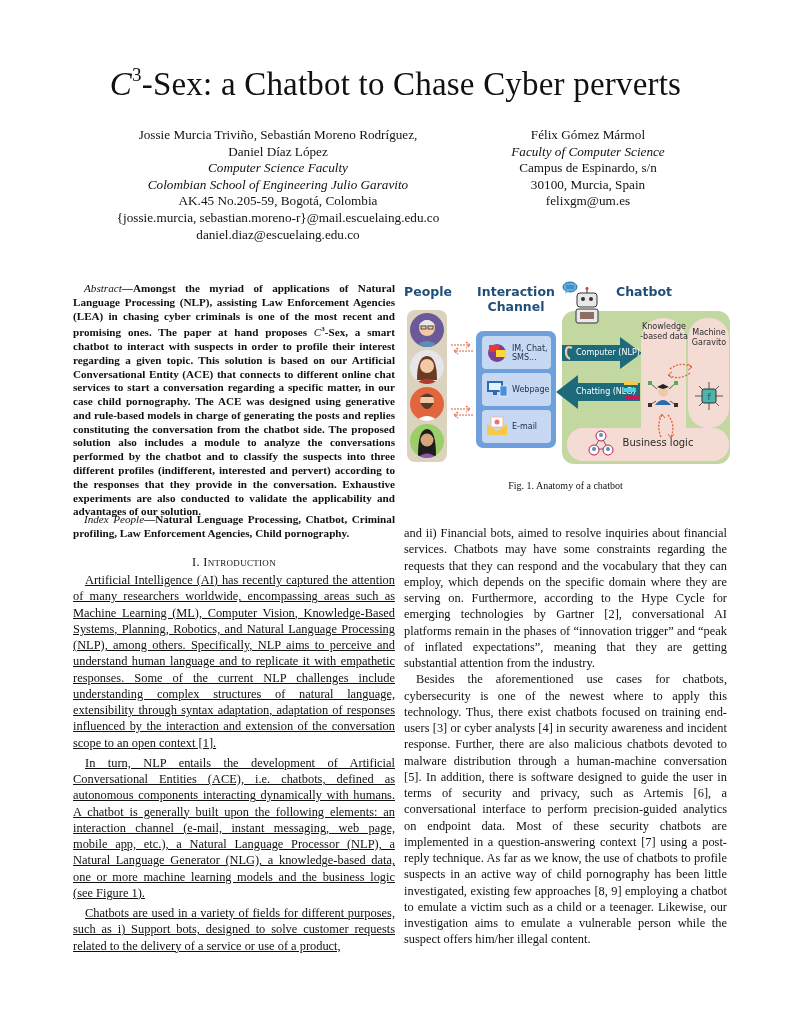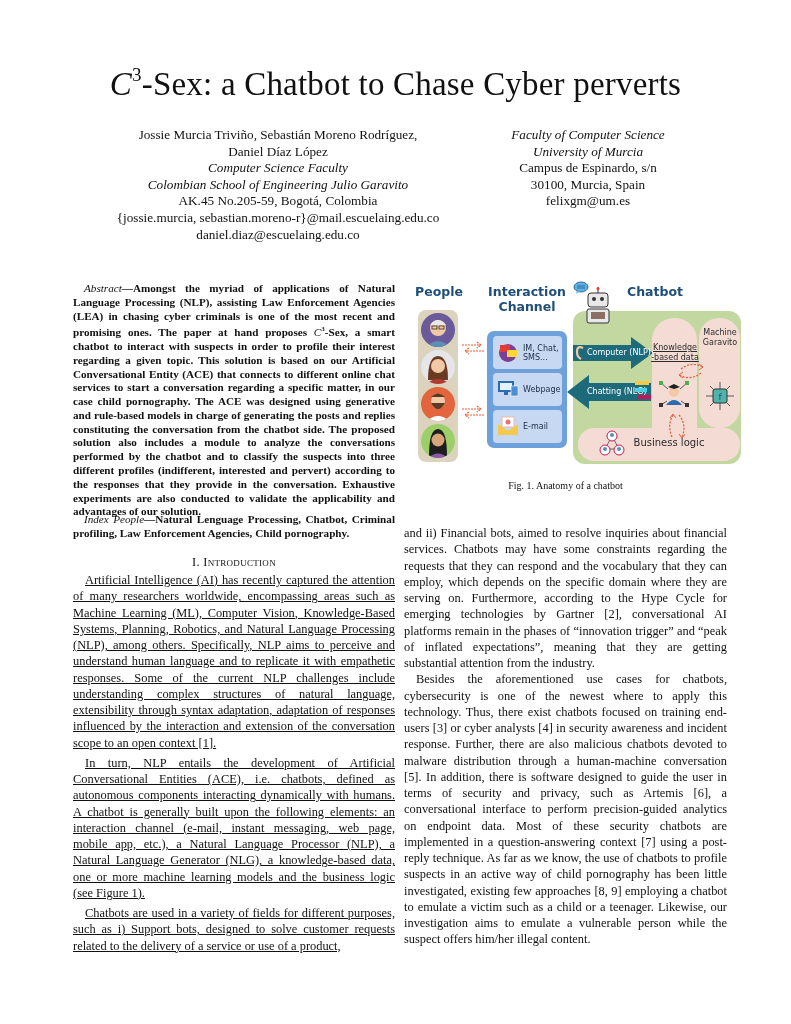--- a/index.html
+++ b/index.html
@@ -27,21 +27,21 @@
   .sec-head { position:absolute; left:73px; width:322px; top:555px; text-align:center; font-size:12.4px; font-variant:small-caps; letter-spacing:0.3px; }
 
   .p { text-indent:12px; }
   .intro { top:572px;text-decoration:underline; }
   .right-text { top:525px; }
   .right-text .p + .p, .intro .p + .p { margin-top:4px; }
 
   .fig-caption { position:absolute; left:404px; width:323px; top:480px; text-align:center; font-size:10px; }
 
   
-  .figure { position:absolute; left:404px; top:281px; width:325px; height:185px; font-family:"DejaVu Sans", sans-serif;margin-left:11px; }
+  .figure { position:absolute; left:404px; top:281px; width:325px; height:185px; font-family:"DejaVu Sans", sans-serif; }
   .fig-h { position:absolute; font-weight:bold; color:#1f4e79; font-size:12.5px; text-align:center; line-height:15px; }
   .people-col { position:absolute; left:3px; top:29px; width:40px; height:152px; background:#dcd3bf; border-radius:8px; }
   .avatar { position:absolute; left:3px; width:34px; height:34px; border-radius:50%; overflow:hidden; }
   .channel-box { position:absolute; left:72px; top:50px; width:80px; height:117px; background:#6ea0dc; border-radius:7px; }
   .ch-item { position:absolute; left:6px; width:69px; height:33px; background:#c7d9f2; border-radius:4px; font-size:8px; color:#1b2b44; }
   .ch-item .lbl { position:absolute; left:30px; top:0; height:100%; display:flex; align-items:center; line-height:9px; }
   .chatbot-box { position:absolute; left:158px; top:30px; width:168px; height:153px; background:#c3d8a0; border-radius:12px; }
   .kb { position:absolute; left:237px; top:37px; width:45px; height:138px; background:#f4dcd5; border-radius:22px; }
   .ml { position:absolute; left:284px; top:37px; width:41px; height:110px; background:#f4dcd5; border-radius:20px; }
   .bl { position:absolute; left:163px; top:147px; width:162px; height:33px; background:#f4dcd5; border-radius:16px; }
@@ -58,22 +58,22 @@
   <div>Jossie Murcia Triviño, Sebastián Moreno Rodríguez,</div>
   <div>Daniel Díaz López</div>
   <div class="it">Computer Science Faculty</div>
   <div class="it">Colombian School of Engineering Julio Garavito</div>
   <div>AK.45 No.205-59, Bogotá, Colombia</div>
   <div>{jossie.murcia, sebastian.moreno-r}@mail.escuelaing.edu.co</div>
   <div>daniel.diaz@escuelaing.edu.co</div>
 </div>
 
 <div class="aff aff2">
+  <div>Félix Gómez Mármol</div>
   <div class="it">Faculty of Computer Science</div>
-  <div class="it">University of Murcia</div>
   <div>Campus de Espinardo, s/n</div>
   <div>30100, Murcia, Spain</div>
   <div>felixgm@um.es</div>
 </div>
 
 <div class="abstract"><span class="lab">Abstract</span><span>—Amongst the myriad of applications of Natural Language Processing (NLP), assisting Law Enforcement Agencies (LEA) in chasing cyber criminals is one of the most recent and promising ones. The paper at hand proposes </span><i style="font-weight:normal">C</i><sup style="font-size:7px">3</sup><span>-Sex, a smart chatbot to interact with suspects in order to profile their interest regarding a given topic. This solution is based on our Artificial Conversational Entity (ACE) that connects to different online chat services to start a conversation regarding a specific matter, in our case child pornography. The ACE was designed using generative and rule-based models in charge of generating the posts and replies constituting the conversation from the chatbot side. The proposed solution also includes a module to analyze the conversations performed by the chatbot and to classify the suspects into three different profiles (indifferent, interested and pervert) according to the responses that they provide in the conversation. Exhaustive experiments are also conducted to validate the applicability and advantages of our solution.</span></div>
 
 <div class="index"><span class="lab">Index People</span><span>—Natural Lenguage Processing, Chatbot, Criminal profiling, Law Enforcement Agencies, Child pornography.</span></div>
 
 <div class="sec-head">I. Introduction</div>
@@ -205,21 +205,21 @@
   <svg class="arrow" style="left:220px;top:99px;" width="16" height="22">
       <rect x="0" y="1" width="14" height="4" fill="#f7c948"></rect>
       <rect x="0" y="8" width="12" height="4" fill="#4dd0e1"></rect>
       <rect x="2" y="15" width="14" height="4" fill="#c2185b"></rect>
     </svg>
 
   <div class="kb"></div>
   <div class="ml"></div>
   <div class="bl"></div>
 
-  <div class="pill-lbl" style="left:236px;top:62px;width:48px;text-decoration:underline;">
+  <div class="pill-lbl" style="left:236px;top:41px;width:48px;">
     <div>Knowledge</div>
     <div>-based data</div>
   </div>
   <div class="pill-lbl" style="left:284px;top:47px;width:42px;">
     <div>Machine</div>
     <div>Garavito</div>
   </div>
   <div class="pill-lbl" style="left:214px;top:157px;width:80px;font-size:10px;">Business logic</div>
 
   <svg class="arrow" style="left:242px;top:96px;" width="34" height="34">

